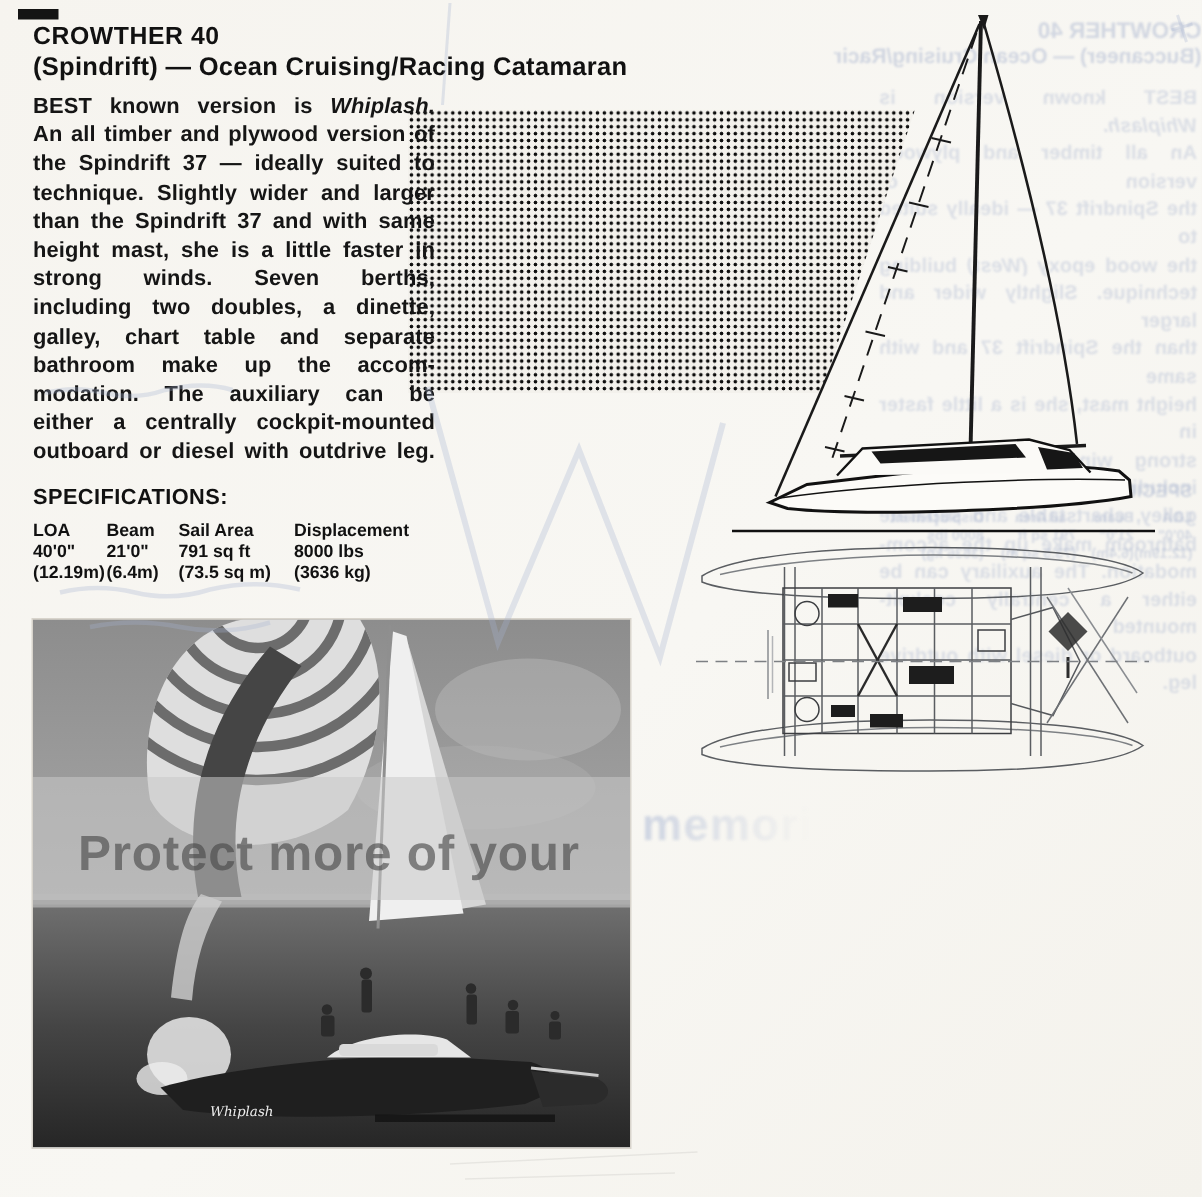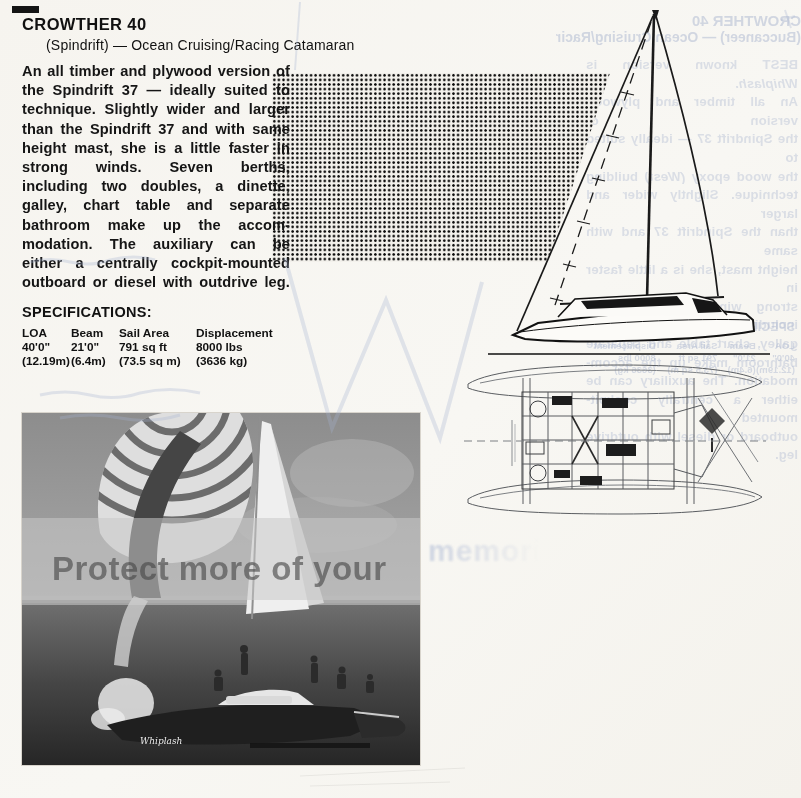--- a/index.html
+++ b/index.html
@@ -3,21 +3,21 @@
 <meta charset="utf-8">
 <style>
   html,body{margin:0;padding:0;}
   body{width:801px;height:798px;background:#f7f5f1;overflow:hidden;
        font-family:"Liberation Sans",sans-serif;position:relative;}
   .page{position:absolute;inset:0;background:linear-gradient(135deg,#f6f4ef 0%,#f8f7f3 55%,#f4f2ec 100%);}
 
   
   .article{position:absolute;left:22px;top:14px;width:450px;z-index:4;color:#111;}
   .title{font-size:16.5px;font-weight:700;letter-spacing:.4px;line-height:20px;}
-  .subtitle{font-size:14px;font-weight:400;letter-spacing:.2px;line-height:20px;margin-top:1px;margin-left:24px;}
+  .subtitle{font-size:17px;font-weight:700;letter-spacing:.2px;line-height:20px;margin-top:1px;}
   .para{margin-top:7px;width:268px;}
   .pline{font-size:14.6px;font-weight:600;line-height:19.2px;color:#151515;
          text-align:justify;text-align-last:justify;letter-spacing:.1px;}
   .pline i{font-style:italic;}
   .specs-heading{margin-top:12px;font-size:14.5px;font-weight:700;letter-spacing:.3px;}
   .specs-table{display:flex;margin-top:6px;}
   .spec-col{flex:none;}
   .spec-h{font-size:11.8px;font-weight:700;line-height:14px;white-space:nowrap;}
   .spec-v{font-size:11.8px;font-weight:700;line-height:14px;white-space:nowrap;}
   .spec-m{font-size:11.8px;font-weight:700;line-height:14px;white-space:nowrap;}
@@ -108,20 +108,21 @@
         </div>
       </div>
   </div>
 
   <div class="dots"></div>
 
   <div class="article">
     <div class="title">CROWTHER 40</div>
     <div class="subtitle">(Spindrift) — Ocean Cruising/Racing Catamaran</div>
     <div class="para" id="article-lines">
+        <div class="pline">BEST known version is <i>Whiplash.</i></div>
         <div class="pline">An all timber and plywood version of</div>
         <div class="pline">the Spindrift 37 — ideally suited to</div>
         <div class="pline">technique. Slightly wider and larger</div>
         <div class="pline">than the Spindrift 37 and with same</div>
         <div class="pline">height mast, she is a little faster in</div>
         <div class="pline">strong winds. Seven berths,</div>
         <div class="pline">including two doubles, a dinette,</div>
         <div class="pline">galley, chart table and separate</div>
         <div class="pline">bathroom make up the accom-</div>
         <div class="pline">modation. The auxiliary can be</div>

